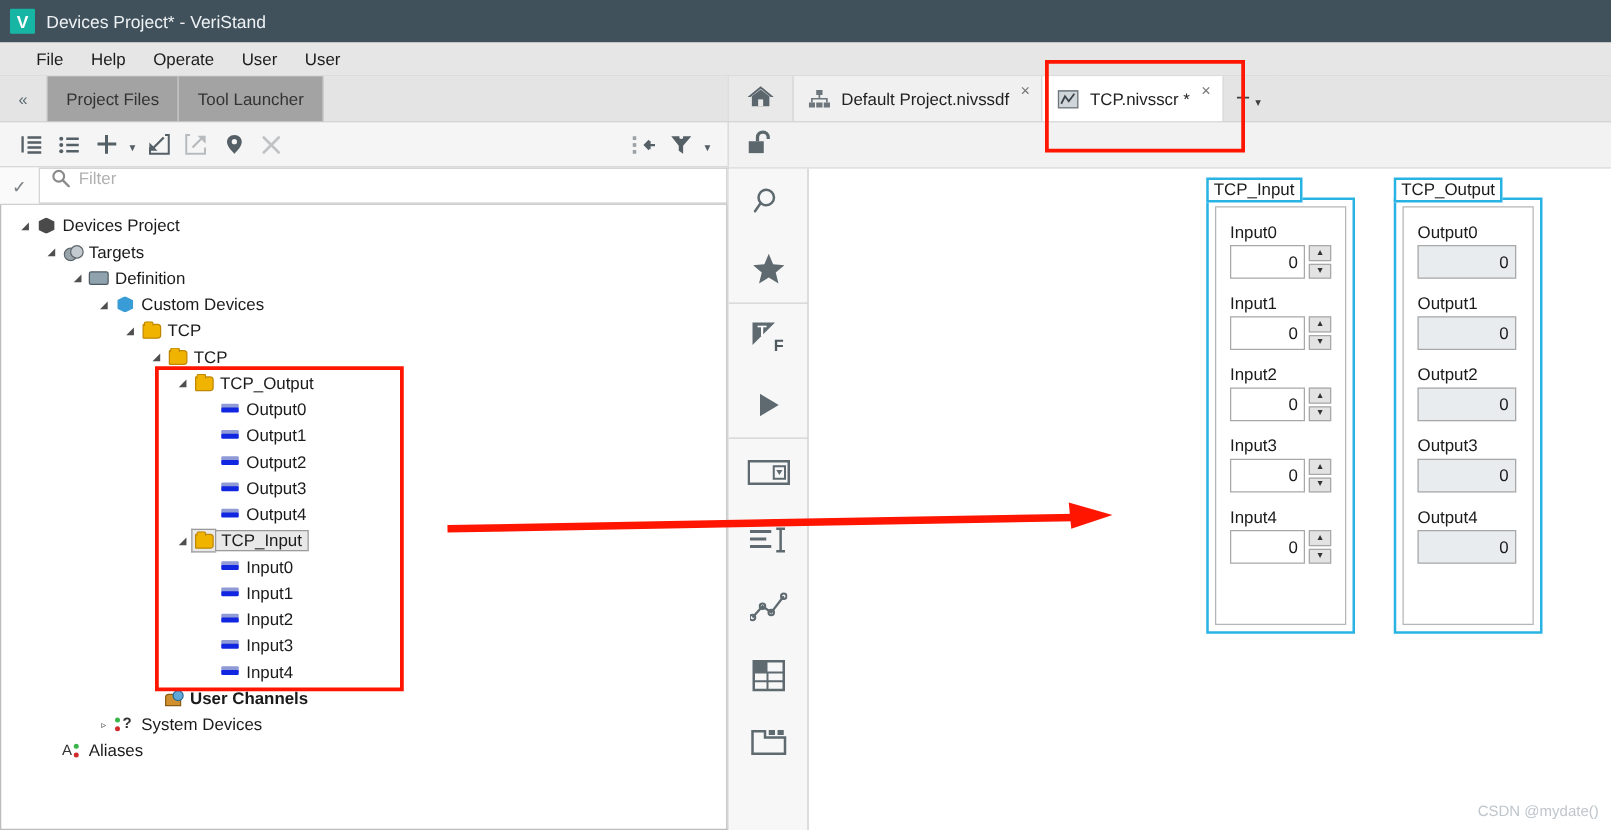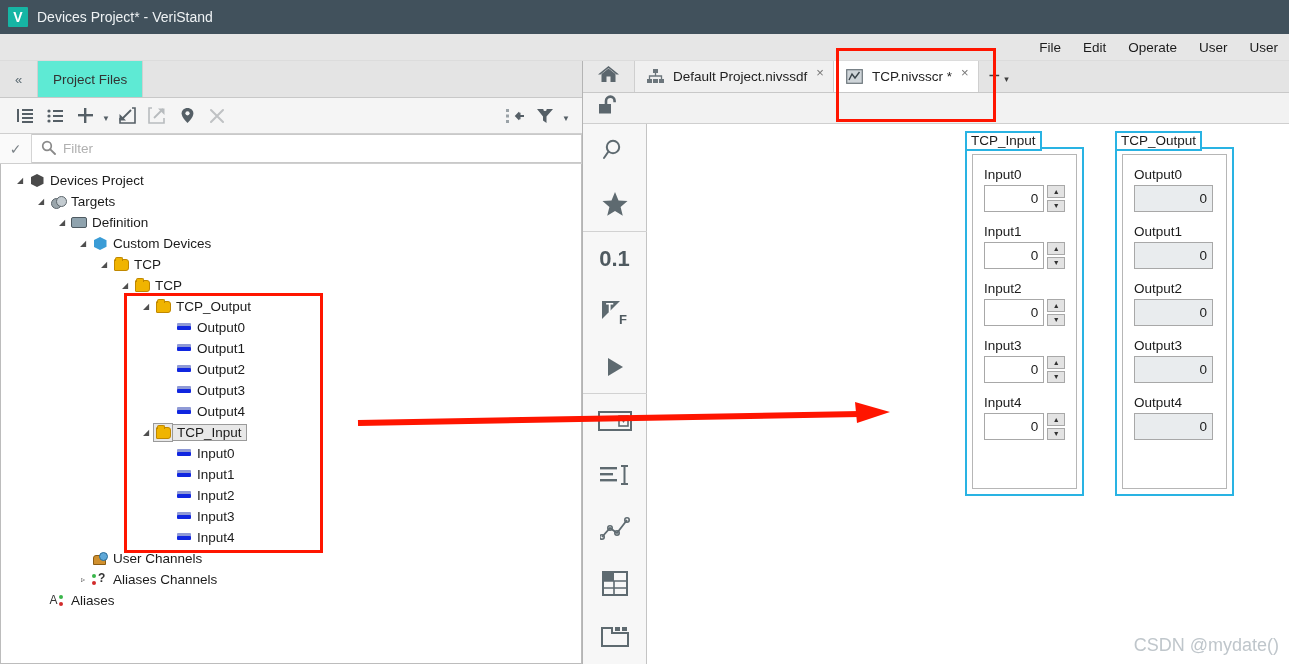--- a/index.html
+++ b/index.html
@@ -36,21 +36,20 @@
   }
 
   
   #menubar {
     height: 27px;
     background: #e6e6e6;
     display: flex;
     align-items: center;
     padding-left: 18px;
     border-bottom: 1px solid #dcdcdc;
-    justify-content: flex-end;
   }
   .menu-item {
     padding: 3px 11px;
     font-size: 13.5px;
     color: #1c1c1c;
     cursor: default;
   }
 
   
   #workspace {
@@ -80,21 +79,21 @@
     display:flex;align-items:center;justify-content:center;
     color:#5b6a72; font-size:13px;
     background:#e4e4e4;
     border-right:1px solid #d0d0d0;
   }
   .ltab {
     display:flex;align-items:center;
     padding:0 15px;
     font-size:13.5px;
     color:#333;
-    background:#5eead4;
+    background:#a3a3a3;
     border-right:1px solid #d0d0d0;
   }
   .ltab.active {
     background:#3c8cbf;
     color:#fff;
   }
   #ltab-filler { flex:1; background:#e4e4e4; }
 
   #left-toolbar {
     height:36px;
@@ -124,21 +123,21 @@
     border-bottom:1px solid #cfcfcf;
   }
   #filter-check {
     width:32px;
     display:flex;align-items:center;justify-content:center;
     color:#7b8287; font-size:14px;
     border-right:1px solid #d4d4d4;
   }
   #filter-box {
     flex:1;
-    display:flex; align-items:center;
+    display:flex; align-items:flex-start;
     background:#ffffff;
     border:1px solid #c9c9c9;
     border-left:none;
     gap:7px;
     padding-left:9px;
   }
   #filter-ph { color:#b0b0b0; font-size:13.5px; }
 
   #tree {
     flex:1;
@@ -329,47 +328,48 @@
     position:absolute;
     border:3px solid #ff1500;
     pointer-events:none;
     z-index:40;
   }
   #arrow { position:absolute; left:355px; top:395px; z-index:45; pointer-events:none; }
   #watermark {
     position:absolute;
     right:10px; bottom:8px;
     color:#bfc6cb;
-    font-size:18px;
+    font-size:12px;
     z-index:30;
   }
 </style>
 </head>
 <body>
 
 <div id="titlebar">
   <div id="app-logo">V</div>
   <div id="title-text">Devices Project* - VeriStand</div>
 </div>
 
 <div id="menubar">
   <div class="menu-item">File</div>
-  <div class="menu-item">Edit</div>
+  <div class="menu-item">Help</div>
   <div class="menu-item">Operate</div>
   <div class="menu-item">User</div>
   <div class="menu-item">User</div>
 </div>
 
 <div id="workspace">
 
   <div id="left-pane">
 
     <div id="left-tabbar">
       <div id="collapse-btn">«</div>
       <div class="ltab">Project Files</div>
+      <div class="ltab">Tool Launcher</div>
       <div id="ltab-filler"></div>
     </div>
 
     <div id="left-toolbar">
       <div class="tb-icon">
         <svg width="17" height="16" viewBox="0 0 17 16">
             <rect x="0" y="1" width="2" height="13" fill="#555f66"></rect>
             <rect x="5" y="1" width="11" height="2" fill="#555f66"></rect>
             <rect x="5" y="5" width="11" height="2" fill="#555f66"></rect>
             <rect x="5" y="9" width="11" height="2" fill="#555f66"></rect>
@@ -570,35 +570,35 @@
           </span>
           <span class="lbl">Input3</span>
         </div>
         <div class="node" style="padding-left: 159px;">
           <span class="arrow"></span>
           <span class="ico">
             <span class="i-chan"></span>
           </span>
           <span class="lbl">Input4</span>
         </div>
-        <div class="node" style="padding-left: 75px;">
+        <div class="node" style="padding-left: 114px; font-weight: bold;">
           <span class="arrow"></span>
           <span class="ico">
             <span class="i-user"></span>
           </span>
           <span class="lbl">User Channels</span>
         </div>
         <div class="node" style="padding-left: 75px;">
           <span class="arrow">▹</span>
           <span class="ico">
             <span class="i-sys">
               <span>?</span>
             </span>
           </span>
-          <span class="lbl">Aliases Channels</span>
+          <span class="lbl">System Devices</span>
         </div>
         <div class="node" style="padding-left: 33px;">
           <span class="arrow"></span>
           <span class="ico">
             <span class="i-alias">
               <span>A</span>
             </span>
           </span>
           <span class="lbl">Aliases</span>
         </div>
@@ -664,23 +664,20 @@
               <circle cx="11" cy="9" r="6.2" fill="none" stroke="#5e6a70" stroke-width="2"></circle>
               <path d="M6.3 13.8 L2 20" stroke="#5e6a70" stroke-width="2" stroke-linecap="round"></path>
             </svg>
         </div>
         <div class="pal sep">
           <svg width="28" height="27" viewBox="0 0 28 27">
               <path d="M14 1 L17.5 9.4 L26.5 10.1 L19.6 16 L21.8 24.8 L14 20 L6.2 24.8 L8.4 16 L1.5 10.1 L10.5 9.4 Z" fill="#5e6a70"></path>
             </svg>
         </div>
         <div class="pal">
-          <span style="font-size:22px;font-weight:bold;color:#4f5a60;">0.1</span>
-        </div>
-        <div class="pal">
           <svg width="30" height="28" viewBox="0 0 30 28">
               <path d="M2 2 H20 L2 20 Z" fill="#5e6a70"></path>
               <text x="6" y="13" font-family="Liberation Sans" font-size="12" font-weight="bold" fill="#ffffff">T</text>
               <text x="19" y="25" font-family="Liberation Sans" font-size="13" font-weight="bold" fill="#4f5a60">F</text>
             </svg>
         </div>
         <div class="pal sep">
           <svg width="24" height="24" viewBox="0 0 24 24">
               <path d="M5 3 L20 12 L5 21 Z" fill="#5e6a70"></path>
             </svg>

